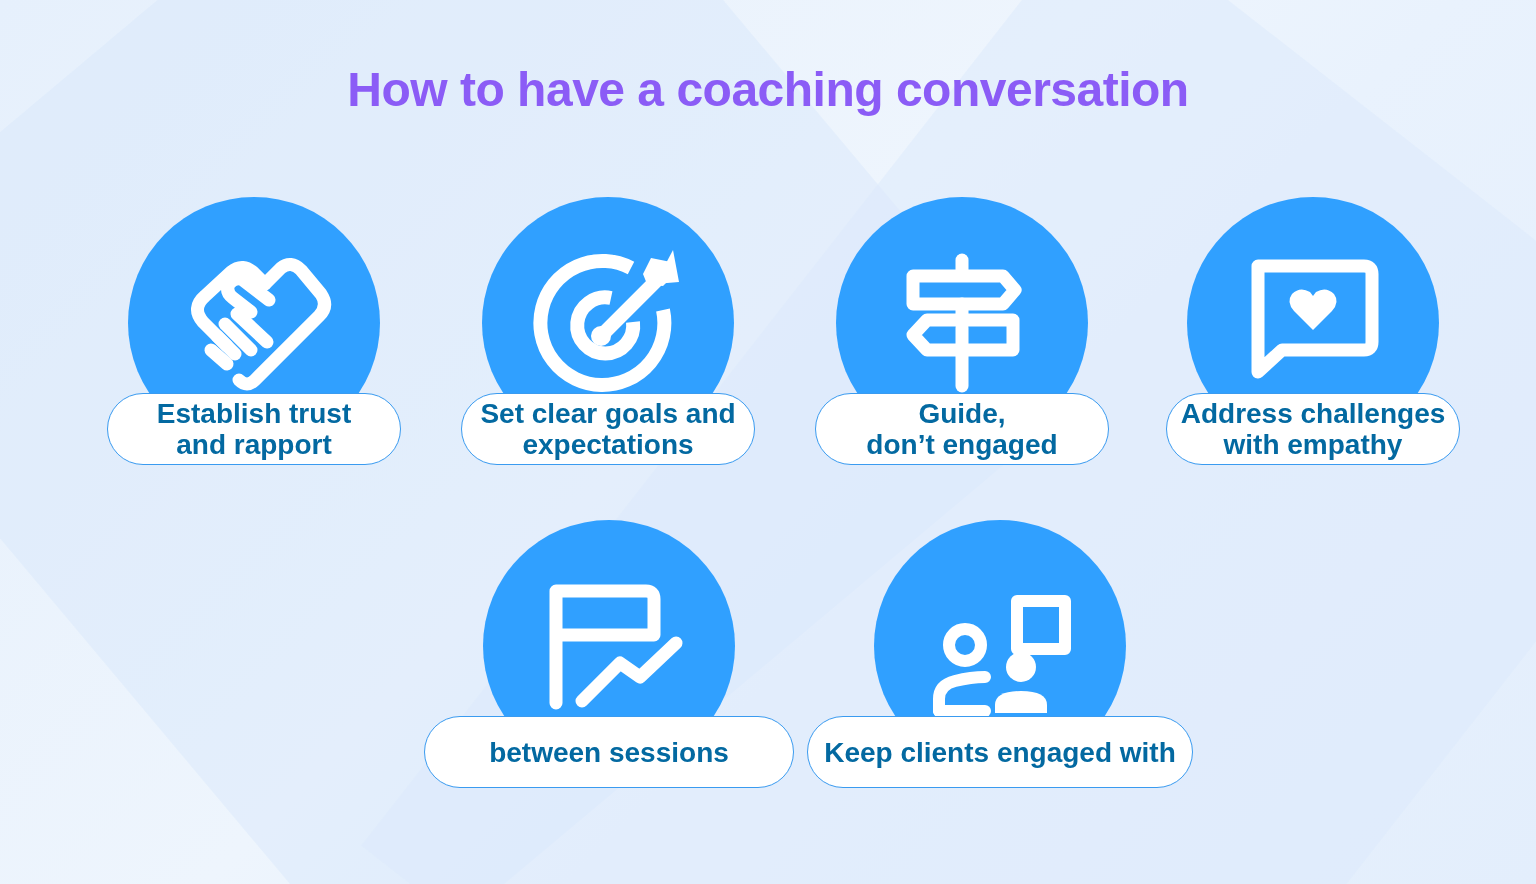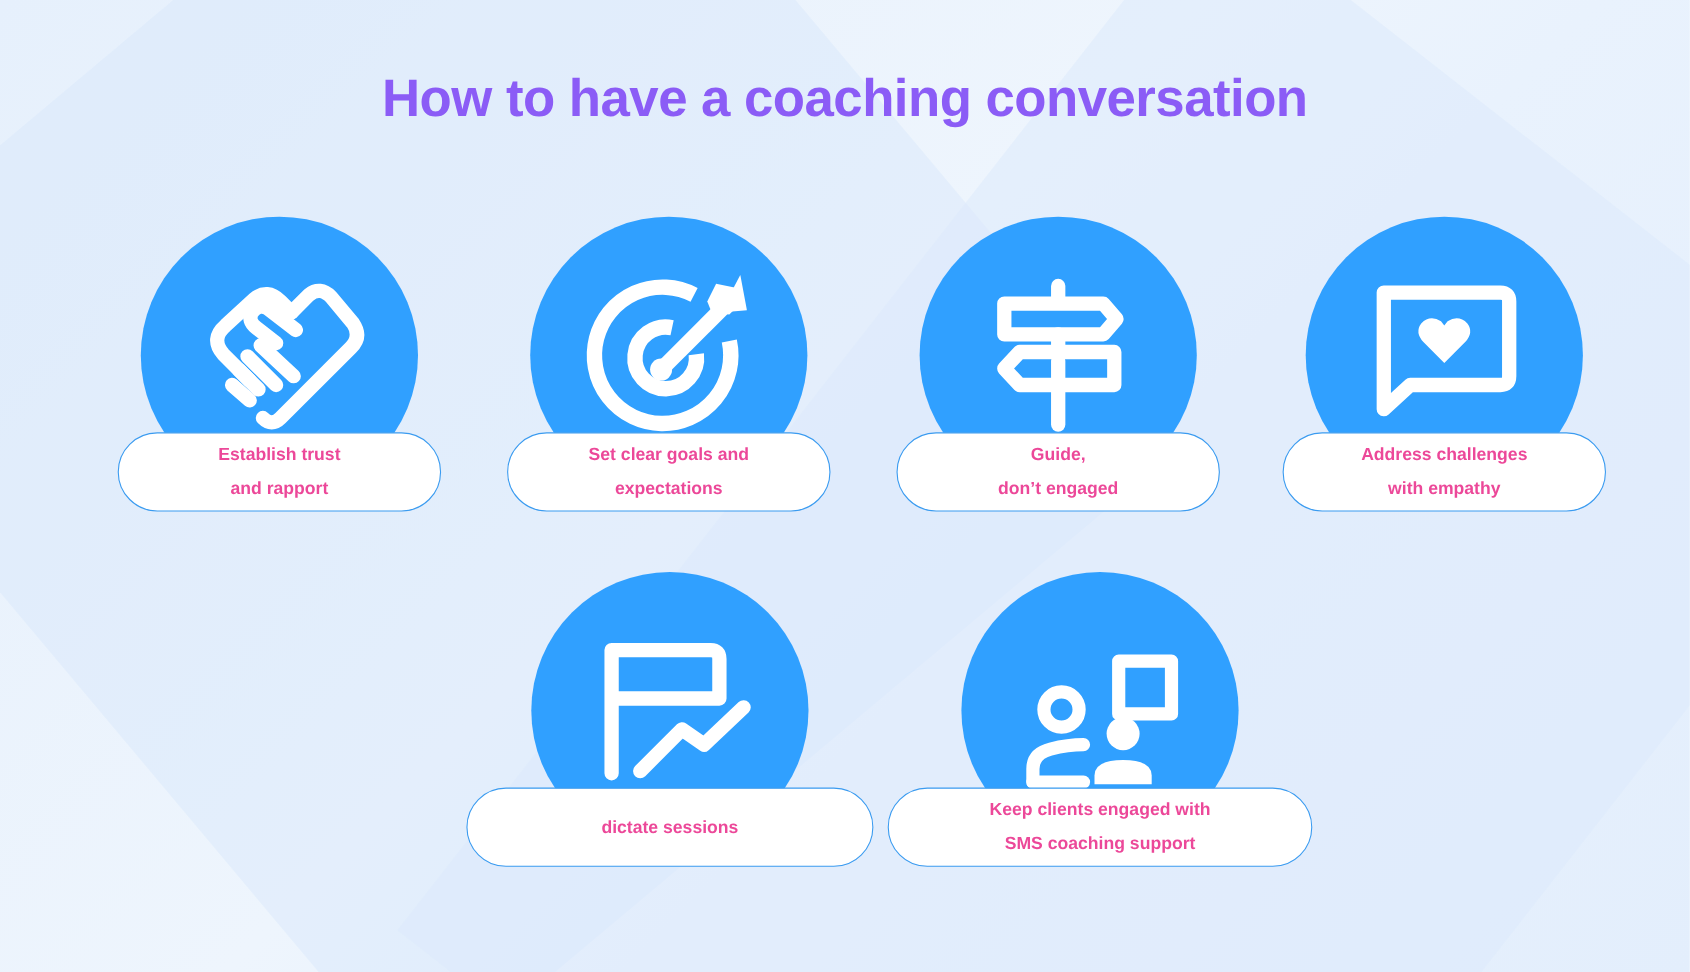--- a/index.html
+++ b/index.html
@@ -21,21 +21,21 @@
     background:#30a0ff; left:50%; margin-left:-126px; top:0;
   }
   .circle svg { position:absolute; left:50%; top:50%; transform:translate(-50%,-50%); }
   .pill {
     position:absolute; left:0; right:0; top:196px; height:72px;
     background:#ffffff; border:1.5px solid #3a9bf0; border-radius:38px;
     display:flex; flex-direction:column; justify-content:center; align-items:center;
     box-sizing:border-box;
   }
   .pill span {
-    font-size:16px; font-weight:bold; color:#ec4899; line-height:31px; white-space:nowrap;
+    font-size:28px; font-weight:bold; color:#0369a1; line-height:31px; white-space:nowrap;
   }
 </style>
 </head>
 <body>
 
 <div class="bg-shape bg-a"></div>
 <div class="bg-shape bg-b"></div>
 
 <div class="title">How to have a coaching conversation</div>
 
@@ -104,32 +104,31 @@
 </div>
 
 <div class="card" style="left:424px; top:520px; width:370px; height:270px;">
   <div class="circle">
     <svg width="170" height="170" viewBox="0 0 170 170" fill="none" stroke="#fff" stroke-width="13" stroke-linecap="round" stroke-linejoin="round">
       <path d="M32 142 L32 30 L122 30 Q130 30 130 38 L130 74 L36 74"></path>
       <path d="M58 140 L96 102 L116 116 L152 82"></path>
     </svg>
   </div>
   <div class="pill">
-    <span>dictate sessions</span>
+    <span>between sessions</span>
   </div>
 </div>
 
 <div class="card" style="left:807px; top:520px; width:386px; height:270px;">
   <div class="circle">
     <svg width="170" height="170" viewBox="0 0 170 170" fill="none" stroke="#fff" stroke-width="12" stroke-linecap="round" stroke-linejoin="round">
       <circle cx="50" cy="84" r="16"></circle>
       <path d="M24 150 L24 138 Q24 124 40 120 Q56 116 70 116"></path>
       <path d="M24 150 L70 150"></path>
       <path d="M102 40 L150 40 L150 88 L102 88 Z"></path>
       <circle cx="106" cy="106" r="15" fill="#fff" stroke="none"></circle>
       <path d="M80 152 L80 144 Q80 130 106 130 Q132 130 132 144 L132 152 Z" fill="#fff" stroke="none"></path>
     </svg>
   </div>
   <div class="pill">
     <span>Keep clients engaged with</span>
-    <span>SMS coaching support</span>
   </div>
 </div>
 
 </body></html>

